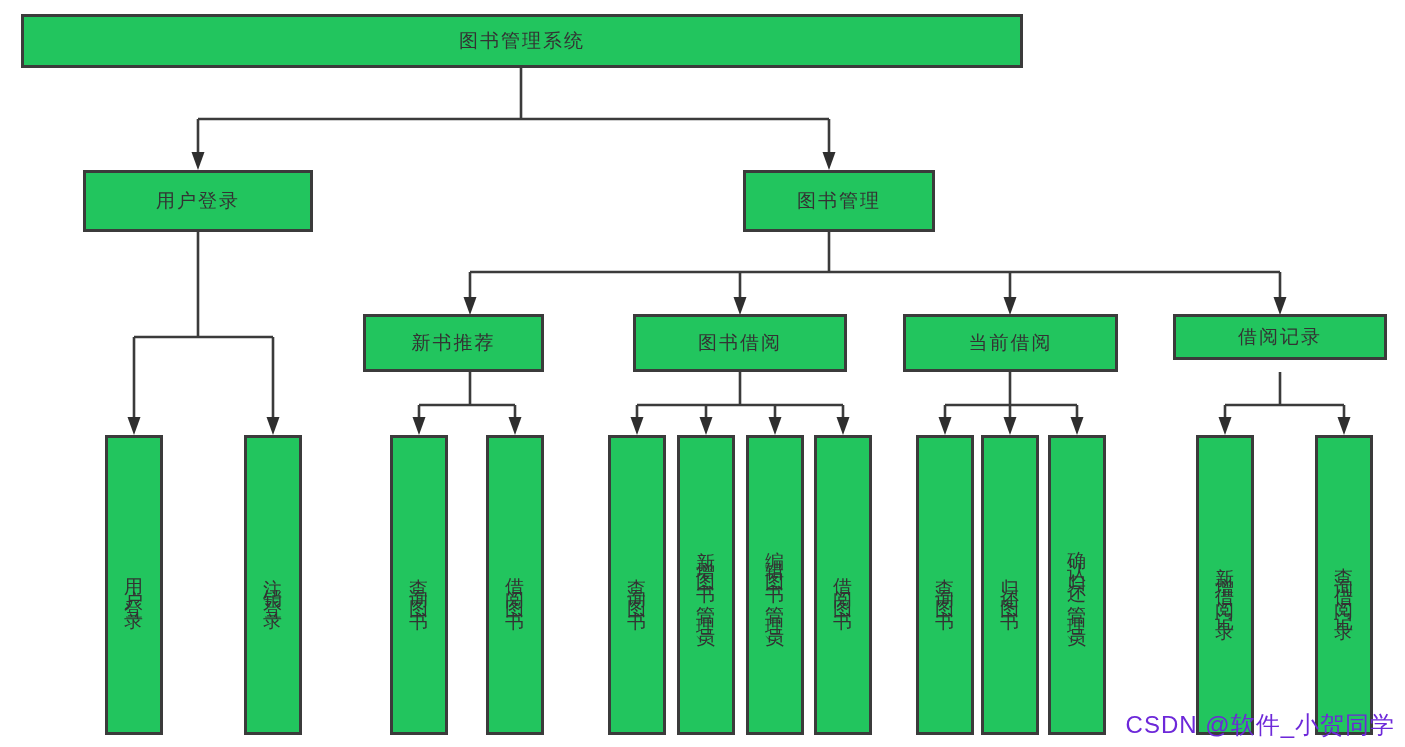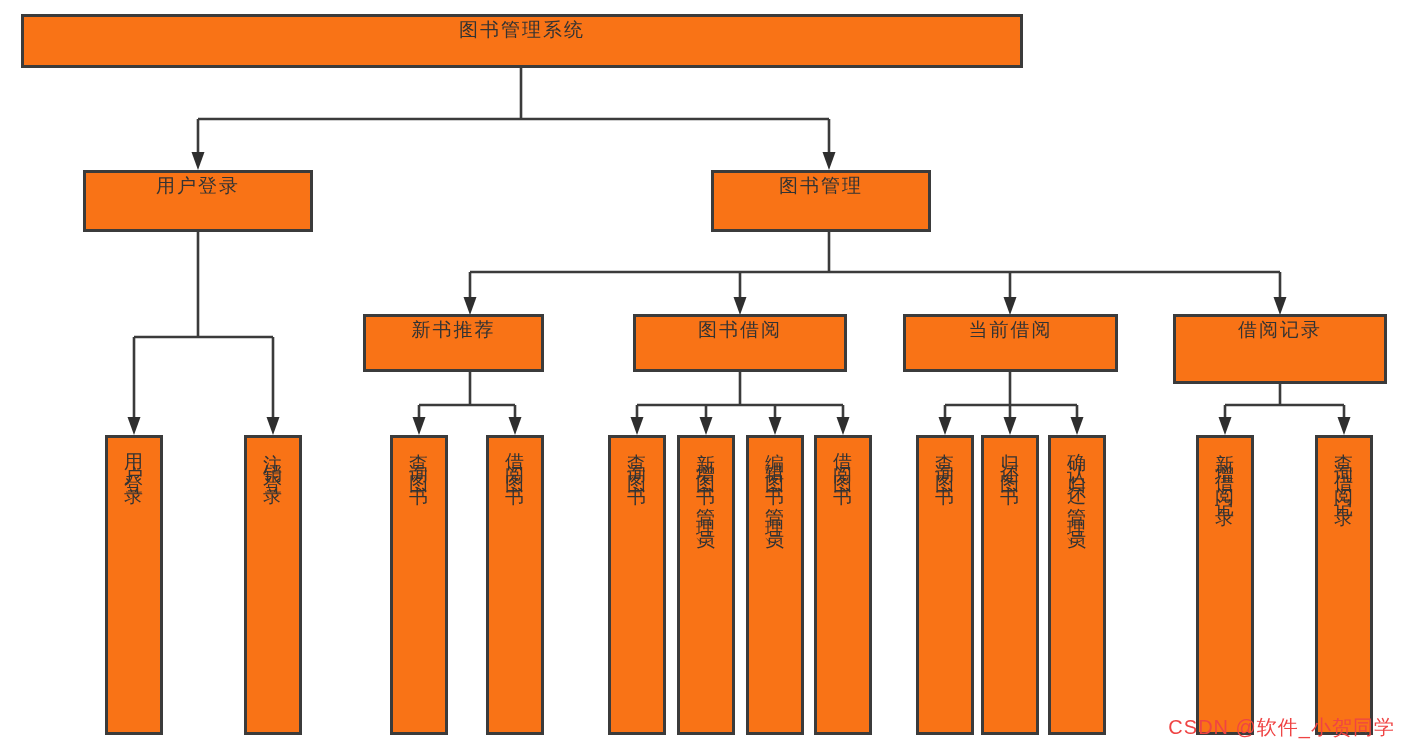--- a/index.html
+++ b/index.html
@@ -21,24 +21,24 @@
     stroke: #3b3b3b;
     stroke-width: 2.6;
     fill: none;
   }
   svg.connectors path.tri {
     fill: #2e2e2e;
     stroke: none;
   }
   .node {
     position: absolute;
-    background: #f97316;
+    background: #22c55e;
     border: 3px solid #3b3b3b;
     display: flex;
-    align-items: flex-start;
+    align-items: center;
     justify-content: center;
   }
   .hnode span {
     font-size: 19px;
     letter-spacing: 2px;
     color: #333333;
     white-space: nowrap;
   }
   .vnode { width: 58px; height: 300px; top: 435px; }
   .vnode span {
@@ -46,23 +46,23 @@
     text-orientation: mixed;
     font-size: 19px;
     letter-spacing: 11px;
     line-height: 1;
     color: #333333;
   }
   .watermark {
     position: absolute;
     right: 10px;
     bottom: 6px;
-    font-size: 20px;
+    font-size: 24px;
     letter-spacing: 1px;
-    color: #ef4444;
+    color: #6d28d9;
     white-space: nowrap;
   }
 </style>
 </head>
 <body>
 
 <div class="canvas">
 
   <svg class="connectors" viewBox="0 0 1405 747" aria-hidden="true">
 
@@ -140,34 +140,34 @@
     </g>
   </svg>
 
   <div class="node hnode" style="left:21px; top:14px; width:1002px; height:54px">
     <span>图书管理系统</span>
   </div>
 
   <div class="node hnode" style="left:83px; top:170px; width:230px; height:62px">
     <span>用户登录</span>
   </div>
-  <div class="node hnode" style="left:711px; top:170px; width:220px; height:62px">
+  <div class="node hnode" style="left:743px; top:170px; width:192px; height:62px">
     <span>图书管理</span>
   </div>
 
   <div class="node hnode" style="left:363px; top:314px; width:181px; height:58px">
     <span>新书推荐</span>
   </div>
   <div class="node hnode" style="left:903px; top:314px; width:215px; height:58px">
     <span>当前借阅</span>
   </div>
   <div class="node hnode" style="left:633px; top:314px; width:214px; height:58px">
     <span>图书借阅</span>
   </div>
-  <div class="node hnode" style="left:1173px; top:314px; width:214px; height:70px">
+  <div class="node hnode" style="left:1173px; top:314px; width:214px; height:46px">
     <span>借阅记录</span>
   </div>
 
   <div class="node vnode" style="left:105px">
     <span>用户登录</span>
   </div>
   <div class="node vnode" style="left:244px">
     <span>注销登录</span>
   </div>
 

